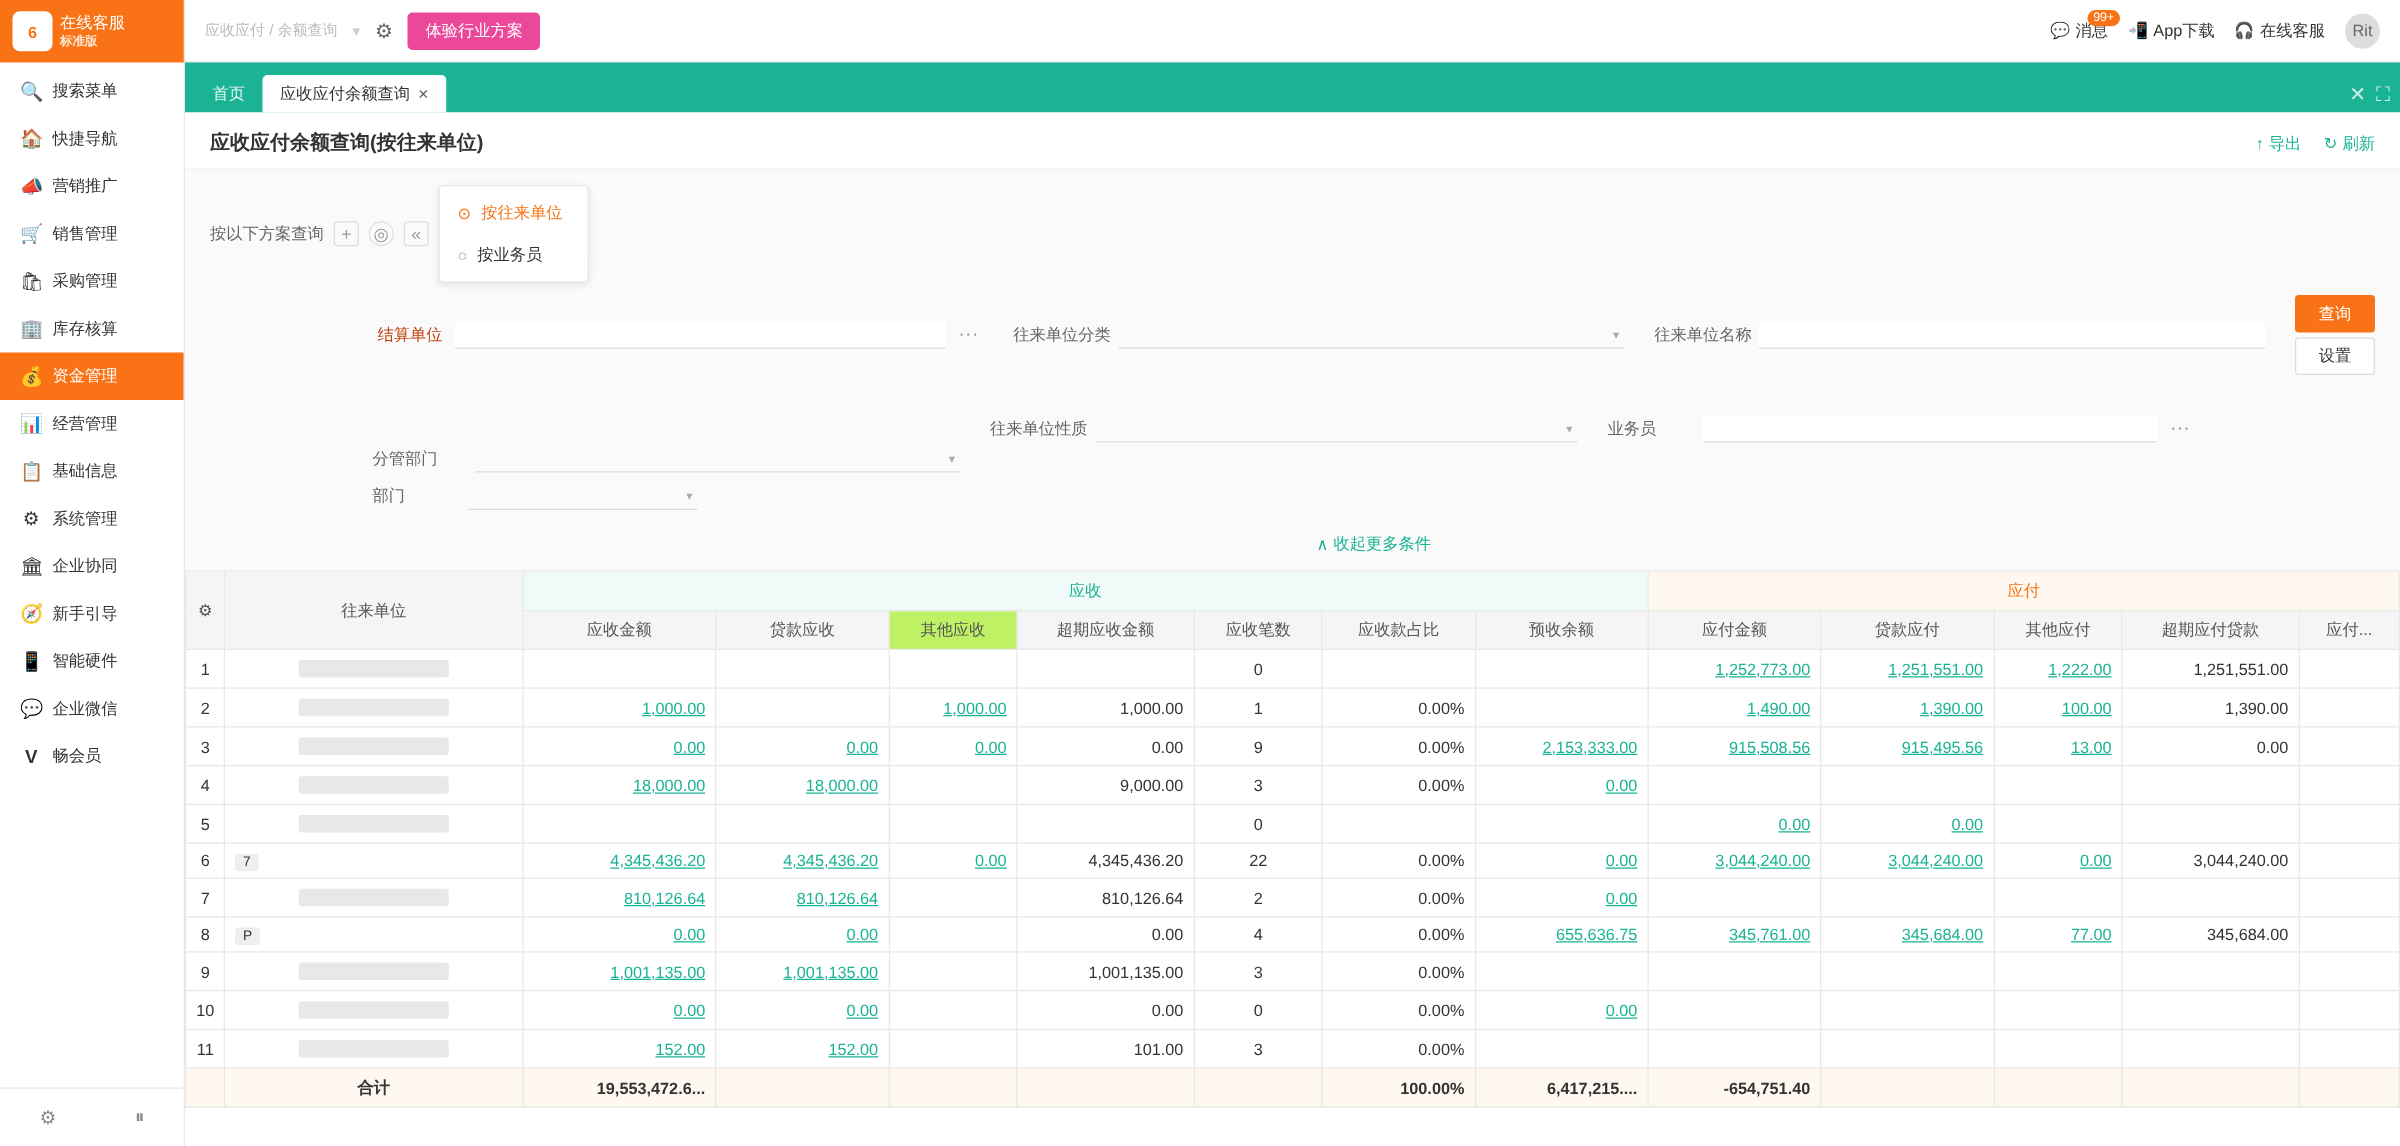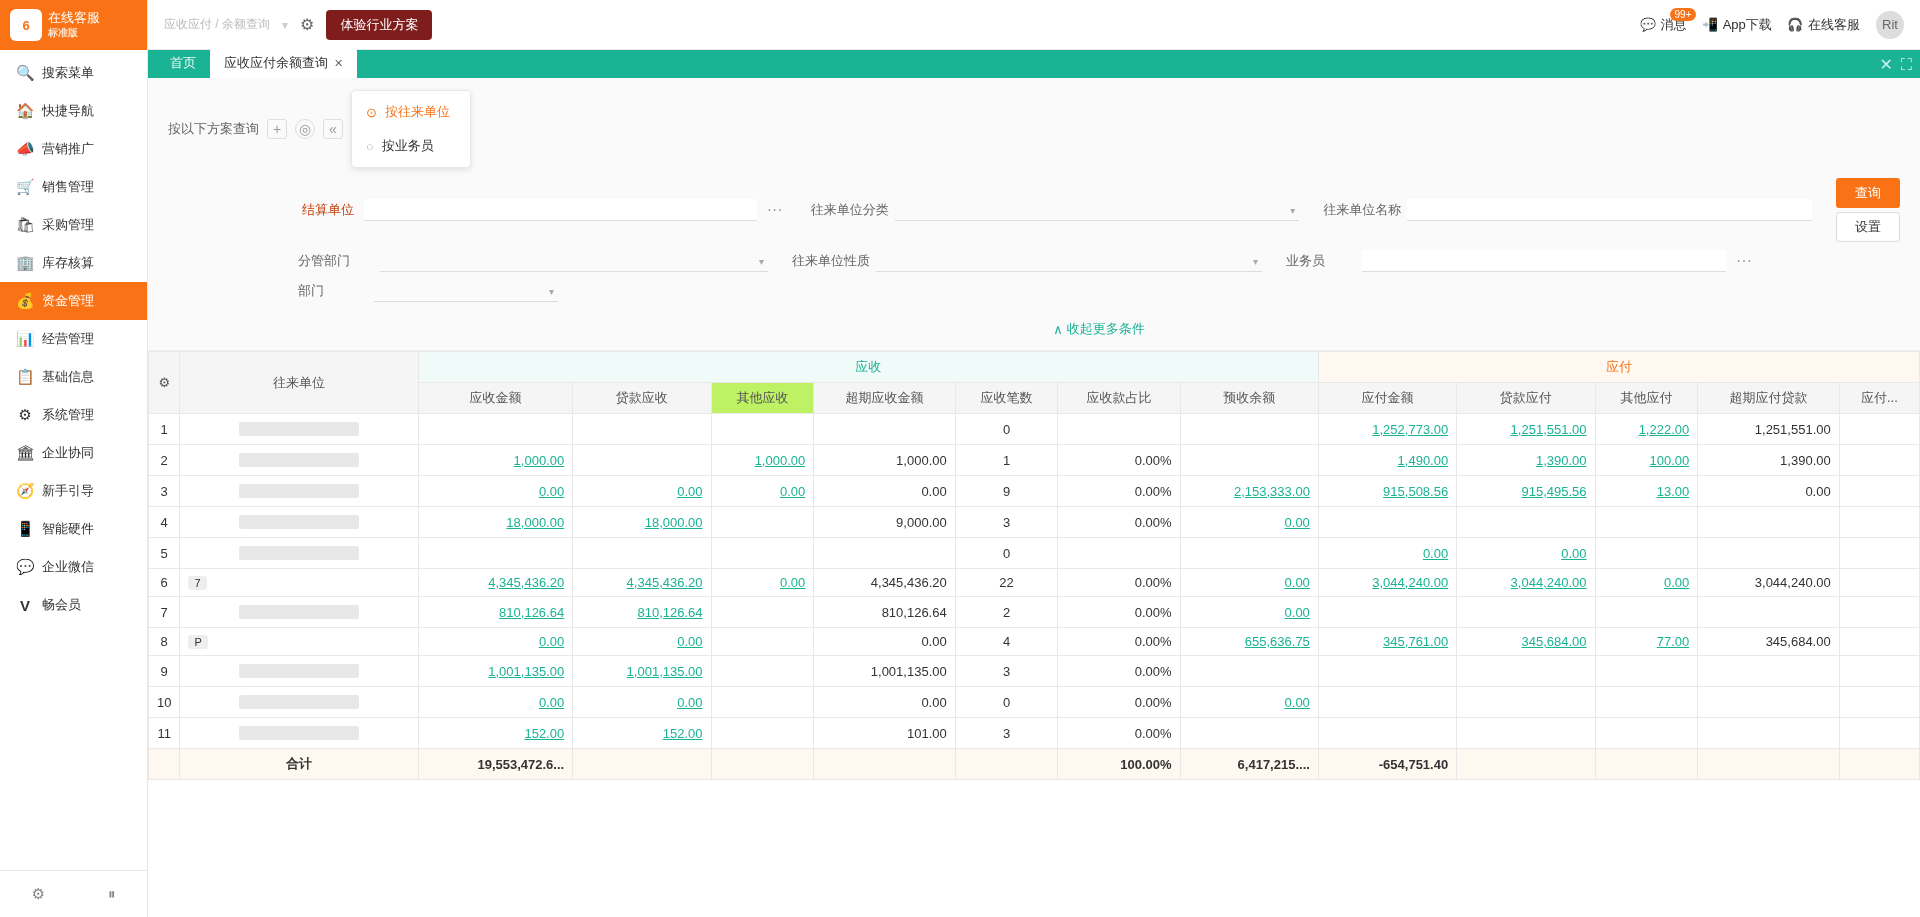--- a/index.html
+++ b/index.html
@@ -58,32 +58,32 @@
       padding: 0 16px;
       border-bottom: 1px solid #e8e8e8;
       gap: 10px;
     }
     .top-header-left { display: flex; align-items: center; gap: 8px; flex: 1; }
     .breadcrumb-area { display: flex; align-items: center; gap: 4px; }
     .breadcrumb-text { color: #999; font-size: 13px; }
     .breadcrumb-arrow { color: #ccc; font-size: 12px; }
     .settings-icon-btn { color: #666; cursor: pointer; font-size: 16px; padding: 4px; }
     .trial-btn {
-      background: #7f1d1d; color: #fff; border: none; border-radius: 4px;
+      background: #ec4899; color: #fff; border: none; border-radius: 4px;
       padding: 6px 14px; cursor: pointer; font-size: 13px;
     }
     .top-header-right { display: flex; align-items: center; gap: 16px; }
     .msg-btn { display: flex; align-items: center; gap: 4px; cursor: pointer; color: #333; position: relative; }
     .badge { background: #f97316; color: #fff; border-radius: 10px; font-size: 10px; padding: 1px 5px; position: absolute; top: -8px; right: -10px; }
     .top-right-item { display: flex; align-items: center; gap: 4px; cursor: pointer; color: #333; font-size: 13px; }
     .avatar-circle { width: 28px; height: 28px; background: #ddd; border-radius: 50%; display: flex; align-items: center; justify-content: center; font-size: 11px; color: #666; }
 
     
     .tab-bar {
-      height: 28px;
+      height: 40px;
       background: #1ab394;
       display: flex;
       align-items: flex-end;
       padding: 0 8px;
     }
     .tab-item {
       display: flex; align-items: center; gap: 6px;
       padding: 6px 14px;
       cursor: pointer;
       border-radius: 4px 4px 0 0;
@@ -265,20 +265,33 @@
       <span class="tab-close">✕</span>
     </div>
     <div class="tab-bar-right">
       <span class="tab-bar-icon">✕</span>
       <span class="tab-bar-icon">⛶</span>
     </div>
   </div>
 
   <div class="page-content">
 
+    <div class="page-header">
+      <span class="page-title">应收应付余额查询(按往来单位)</span>
+      <div class="page-header-actions">
+        <div class="action-btn">
+          <span>↑</span>
+          <span>导出</span>
+        </div>
+        <div class="action-btn" style="margin-left:10px;">
+          <span>↻</span>
+          <span>刷新</span>
+        </div>
+      </div>
+    </div>
 
     <div class="filter-panel" style="position:relative;">
       <div class="filter-top">
         <span class="filter-label">按以下方案查询</span>
         <div class="filter-add-btn">+</div>
         <div class="filter-add-btn" style="border-radius:50%;">◎</div>
         <div class="filter-add-btn">«</div>
 
         <div style="position:relative; width:120px;">
           <div style="background:#fff; border:1px solid #e8e8e8; border-radius:4px; width:120px; padding:4px 0; box-shadow:0 2px 6px rgba(0,0,0,0.1);">
@@ -315,21 +328,21 @@
             <span style="color:#666; min-width:70px;">往来单位名称</span>
             <input type="text" style="flex: 1 1 0%; border-top: none; border-right: none; border-left: none; border-image: initial; border-bottom: 1px solid rgb(221, 221, 221); padding: 3px 6px; outline: none;">
           </div>
           <div style="display:flex; flex-direction:column; gap:4px;">
             <button class="query-btn">查询</button>
             <button class="set-btn">设置</button>
           </div>
         </div>
 
         <div style="display:flex; gap:24px; align-items:center;">
-          <div style="display:flex; align-items:center; gap:22px; flex:1;">
+          <div style="display:flex; align-items:center; gap:22px; flex:1;margin-top:48px;">
             <span style="color:#666; min-width:60px;">分管部门</span>
             <div style="flex:1; position:relative;">
               <select style="width:100%; border:none; border-bottom:1px solid #ddd; padding:3px 22px 3px 6px; outline:none; background:transparent; appearance:none;">
                 <option value=""></option>
               </select>
               <span style="position:absolute; right:4px; top:50%; transform:translateY(-50%); color:#aaa; font-size:10px; pointer-events:none;">▾</span>
             </div>
           </div>
           <div style="display:flex; align-items:center; gap:6px; flex:1;">
             <span style="color:#666; min-width:70px;">往来单位性质</span>

